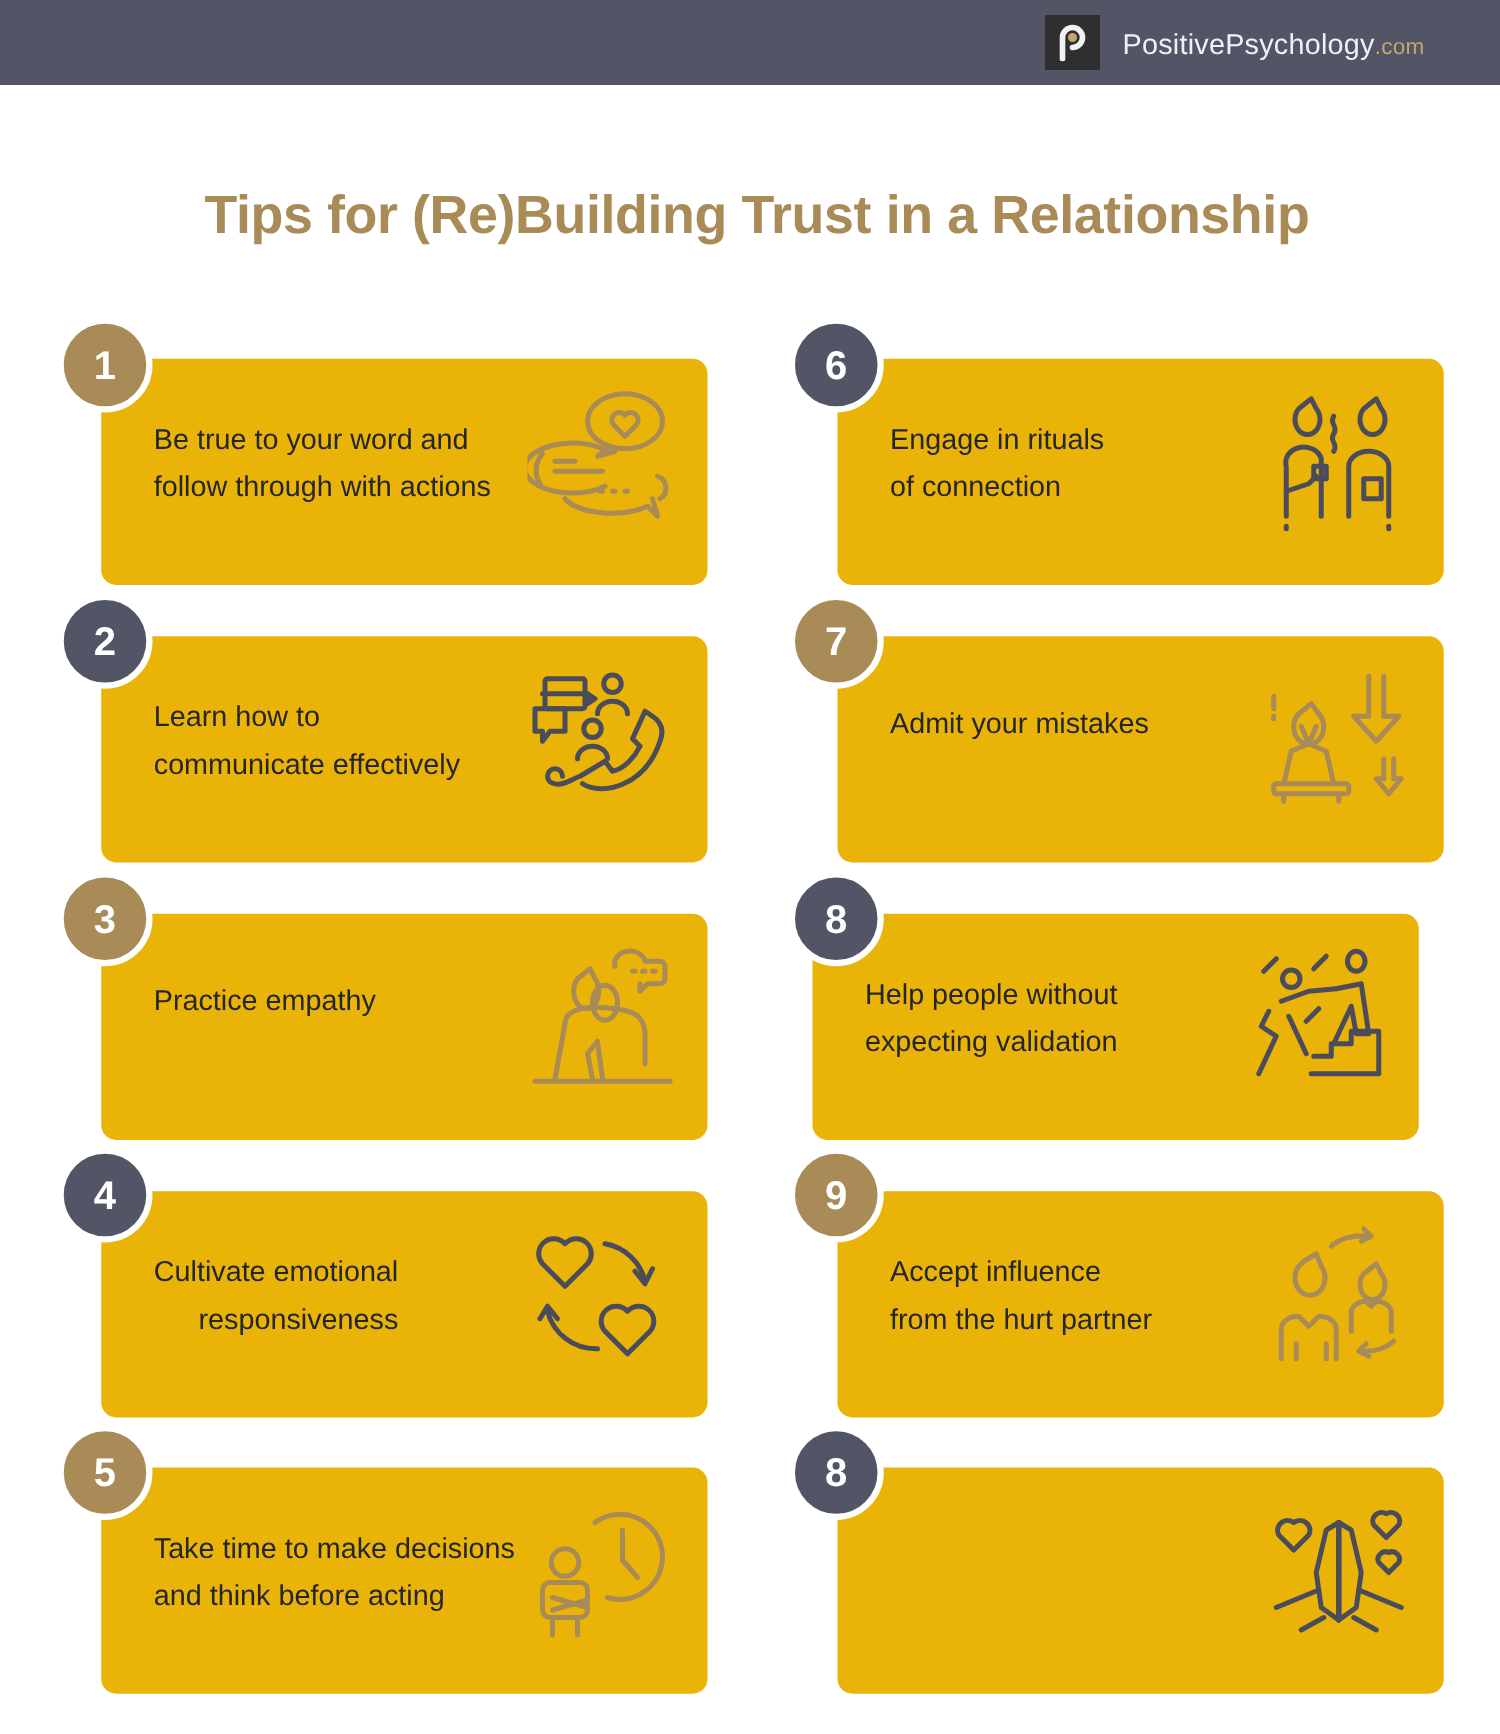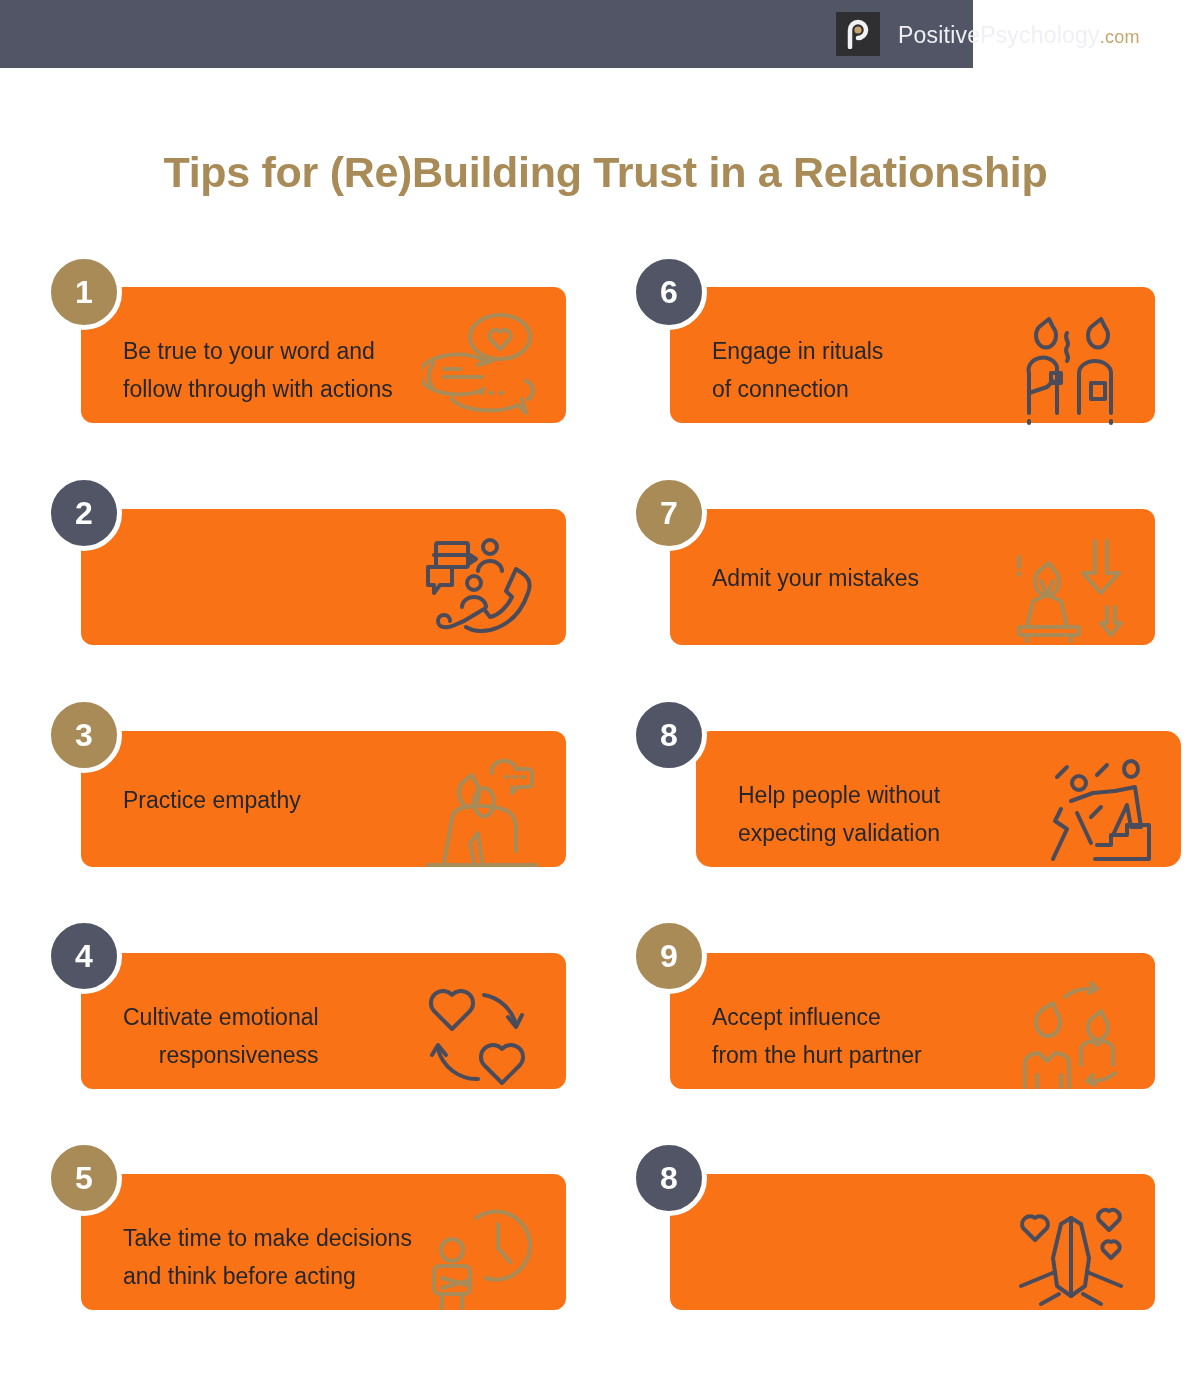--- a/index.html
+++ b/index.html
@@ -1,41 +1,41 @@
 <!DOCTYPE html>
 <html><head>
   <meta charset="utf-8">
   <style>
     * { box-sizing: border-box; margin: 0; padding: 0; }
     html, body { width: 1200px; height: 1387px; background: #ffffff; overflow: hidden; }
     body { font-family: "Liberation Sans", "DejaVu Sans", sans-serif; position: relative; }
 
     .topbar {
-      position: absolute; left: 0; top: 0; width: 973px; height: 68px;
+      position: absolute; left: 0; top: 0; width: 1200px; height: 68px;
       background: #525566;
     }
     .logo-box {
       position: absolute; left: 836px; top: 12px; width: 44px; height: 44px;
       background: #2f2f31; display: flex; align-items: center; justify-content: center;
     }
     .brand {
       position: absolute; left: 898px; top: 20px; font-size: 23px; color: #eef0f4;
       letter-spacing: 0.2px; line-height: 30px; white-space: nowrap;
     }
     .brand .tld { color: #c6a56c; font-size: 18px; }
 
     .title {
       position: absolute; left: 0; top: 148px; width: 1200px; text-align: center;
       color: #a88b57; font-size: 43px; font-weight: bold; letter-spacing: -0.3px;
       font-family: "Liberation Sans", "DejaVu Sans", sans-serif;
       padding-left: 11px;
     }
 
     .card {
-      position: absolute; width: 485px; height: 136px; background: #f97316;
+      position: absolute; width: 485px; height: 181px; background: #eab308;
       border-radius: 12px;
     }
     .card-text {
       position: absolute; left: 42px; top: 0; height: 166px; width: 320px;
       display: flex; align-items: center; color: #25262b; font-size: 23px; line-height: 38px;
       white-space: pre-line;
     }
     .card-text.up { align-items: flex-start; padding-top: 50px; }
     .card-icon { position: absolute; right: 24px; top: 22px; width: 120px; height: 120px; }
 
@@ -82,20 +82,22 @@
     <line class="s" x1="58" y1="84" x2="60" y2="84"></line>
       <line class="s" x1="68" y1="84" x2="70" y2="84"></line>
       <line class="s" x1="78" y1="84" x2="80" y2="84"></line>
     <path class="s" d="M104 72 a10 10 0 0 1 2 18"></path>
     <path class="s" d="M12 54 a20 20 0 0 0 -2 24"></path>
   </svg>
 </div>
 <div class="badge gold" style="left:46px; top:254px;">1</div>
 
 <div class="card" style="left:81px; top:509px;">
+  <div class="card-text">Learn how to
+communicate effectively</div>
   <svg class="card-icon slate" viewBox="0 0 120 120">
     <path class="s" d="M12 24 h36 v8 l6 -4 l-6 -4"></path>
     <rect class="s" x="14" y="12" width="32" height="24" rx="2"></rect>
     <path class="s" d="M6 36 h24 v18 h-12 l-6 8 v-8 h-6 z"></path>
     <circle class="s" cx="68" cy="16" r="7"></circle>
     <path class="s" d="M56 40 a12 10 0 0 1 24 0"></path>
     <circle class="s" cx="52" cy="52" r="7"></circle>
     <path class="s" d="M40 76 a12 10 0 0 1 24 0"></path>
     <path class="s" d="M44 96 c16 10 50 2 62 -34 c4 -10 0 -16 -6 -20 l-6 -4 l-10 22 l6 6 c-4 8 -12 18 -22 20 l-6 -8 l-20 12 c-6 2 -14 8 -20 6 a6 6 0 1 1 6 -6"></path>
   </svg>
@@ -178,21 +180,21 @@
     <line class="s" x1="16" y1="104" x2="16" y2="110"></line>
       <line class="s" x1="60" y1="104" x2="60" y2="110"></line>
     <line class="s" x1="8" y1="26" x2="8" y2="36"></line>
       <line class="s" x1="8" y1="42" x2="8" y2="44"></line>
     <path class="s" d="M84 10 v32 h-12 l18 20 l18 -20 h-12 v-32"></path>
     <path class="s" d="M96 76 v16 h-6 l10 12 l10 -12 h-6 v-16"></path>
   </svg>
 </div>
 <div class="badge gold" style="left:631px; top:475px;">7</div>
 
-<div class="card" style="left:696px; top:731px;border-radius:15px;">
+<div class="card" style="left:650px; top:731px;">
   <div class="card-text">Help people without
 expecting validation</div>
   <svg class="card-icon slate" viewBox="0 0 120 120">
     <ellipse class="s" cx="94" cy="16" rx="7" ry="8"></ellipse>
     <circle class="s" cx="42" cy="30" r="7"></circle>
     <path class="s" d="M78 38 l20 -4 l6 40 l-10 0 l-4 -22 l-14 30"></path>
     <path class="s" d="M34 48 l22 -8 l22 -2"></path>
     <path class="s" d="M24 56 l-6 12 l12 8 l-14 30"></path>
     <path class="s" d="M40 60 l14 30"></path>
     <path class="s" d="M60 92 h14 v-10 h16 v-10 h22 v34 h-54"></path>

